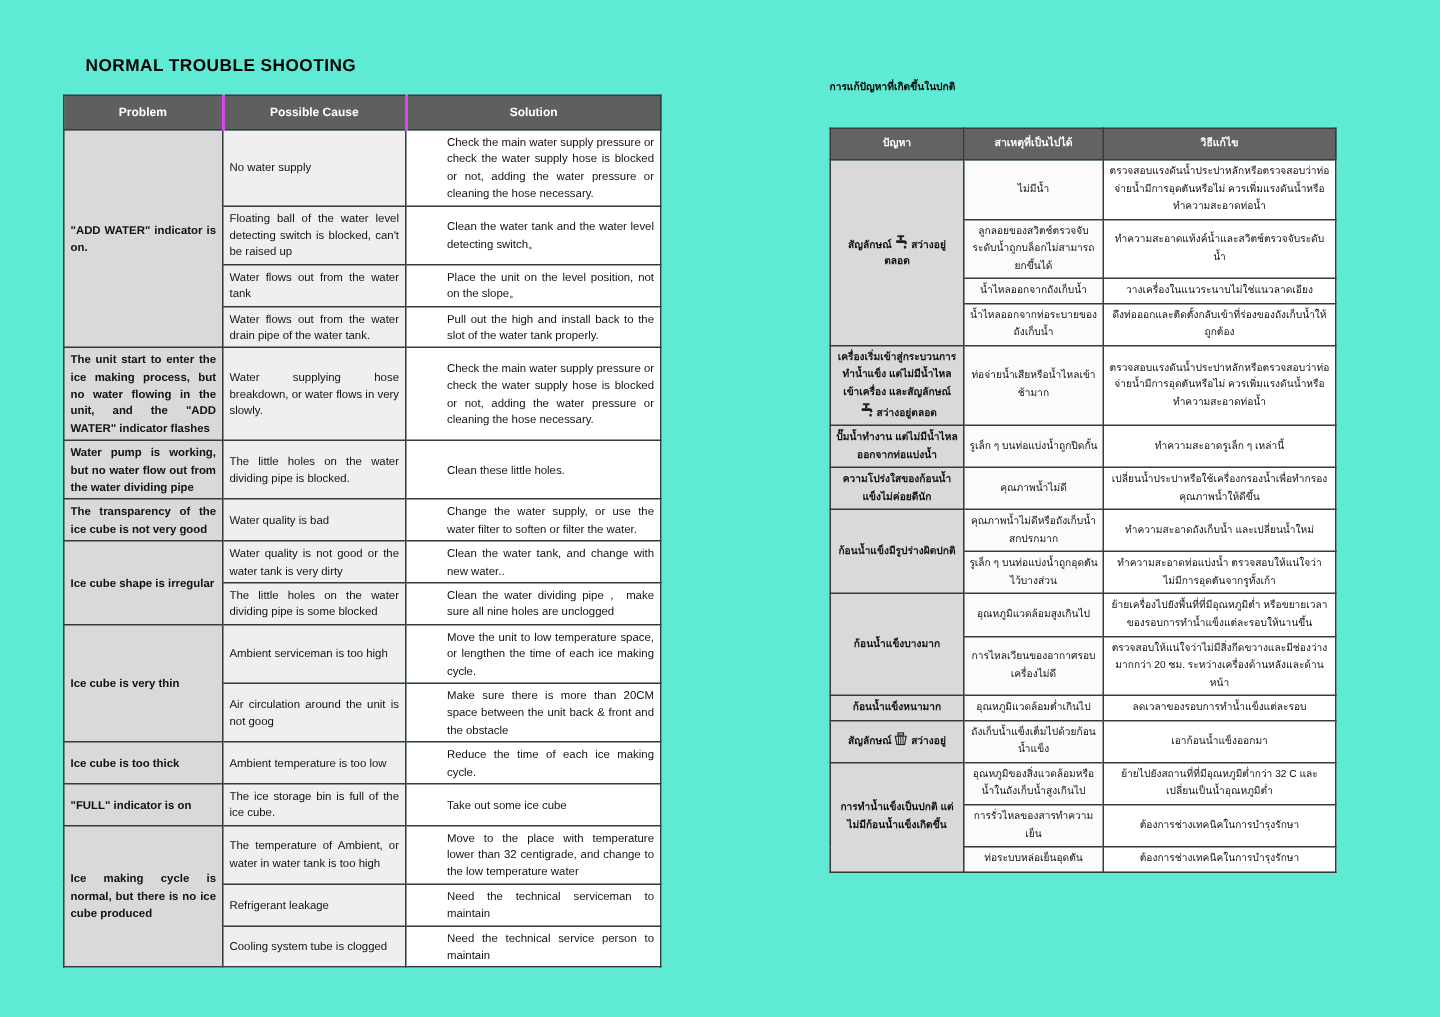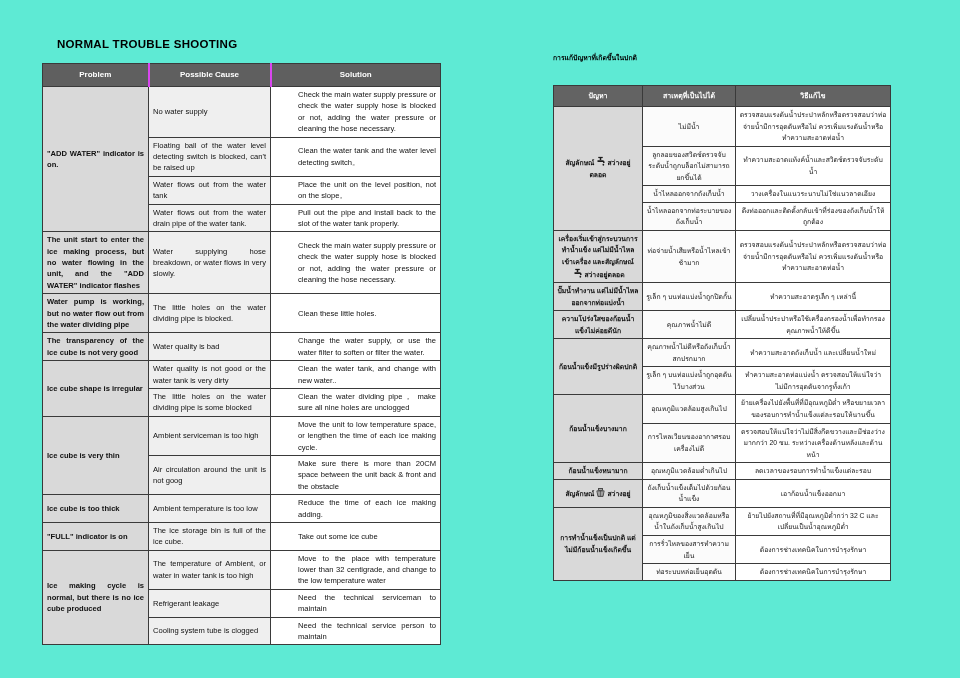--- a/index.html
+++ b/index.html
@@ -90,21 +90,21 @@
       <tr>
         <td class="c">Floating ball of the water level detecting switch is blocked, can't be raised up</td>
         <td class="s">Clean the water tank and the water level detecting switch。</td>
       </tr>
       <tr>
         <td class="c">Water flows out from the water tank</td>
         <td class="s">Place the unit on the level position, not on the slope。</td>
       </tr>
       <tr>
         <td class="c">Water flows out from the water drain pipe of the water tank.</td>
-        <td class="s">Pull out the pipe and install back to the slot of the water tank properly.</td>
+        <td class="s">Pull out the high and install back to the slot of the water tank properly.</td>
       </tr>
 
       <tr>
         <td class="p">The unit start to enter the ice making process, but no water flowing in the unit, and the "ADD WATER" indicator flashes</td>
         <td class="c">Water supplying hose breakdown, or water flows in very slowly.</td>
         <td class="s">Check the main water supply pressure or check the water supply hose is blocked or not, adding the water pressure or cleaning the hose necessary.</td>
       </tr>
 
       <tr>
         <td class="p">Water pump is working, but no water flow out from the water dividing pipe</td>
@@ -134,21 +134,21 @@
         <td class="s">Move the unit to low temperature space, or lengthen the time of each ice making cycle.</td>
       </tr>
       <tr>
         <td class="c">Air circulation around the unit is not goog</td>
         <td class="s">Make sure there is more than 20CM space between the unit back &amp; front and the obstacle</td>
       </tr>
 
       <tr>
         <td class="p">Ice cube is too thick</td>
         <td class="c">Ambient temperature is too low</td>
-        <td class="s">Reduce the time of each ice making adding.</td>
+        <td class="s">Reduce the time of each ice making cycle.</td>
       </tr>
 
       <tr>
         <td class="p">"FULL" indicator is on</td>
         <td class="c">The ice storage bin is full of the ice cube.</td>
         <td class="s">Take out some ice cube</td>
       </tr>
 
       <tr>
         <td class="p" rowspan="3">Ice making cycle is normal, but there is no ice cube produced</td>

